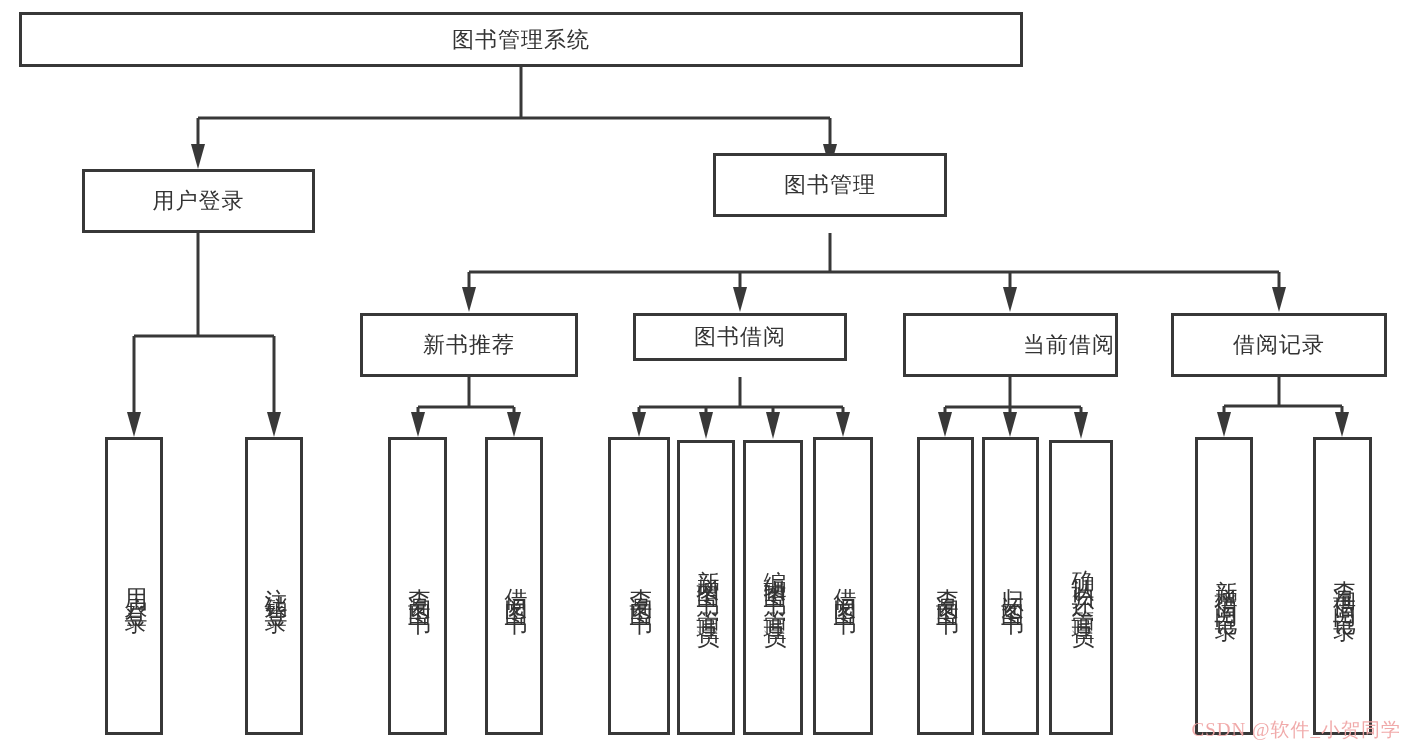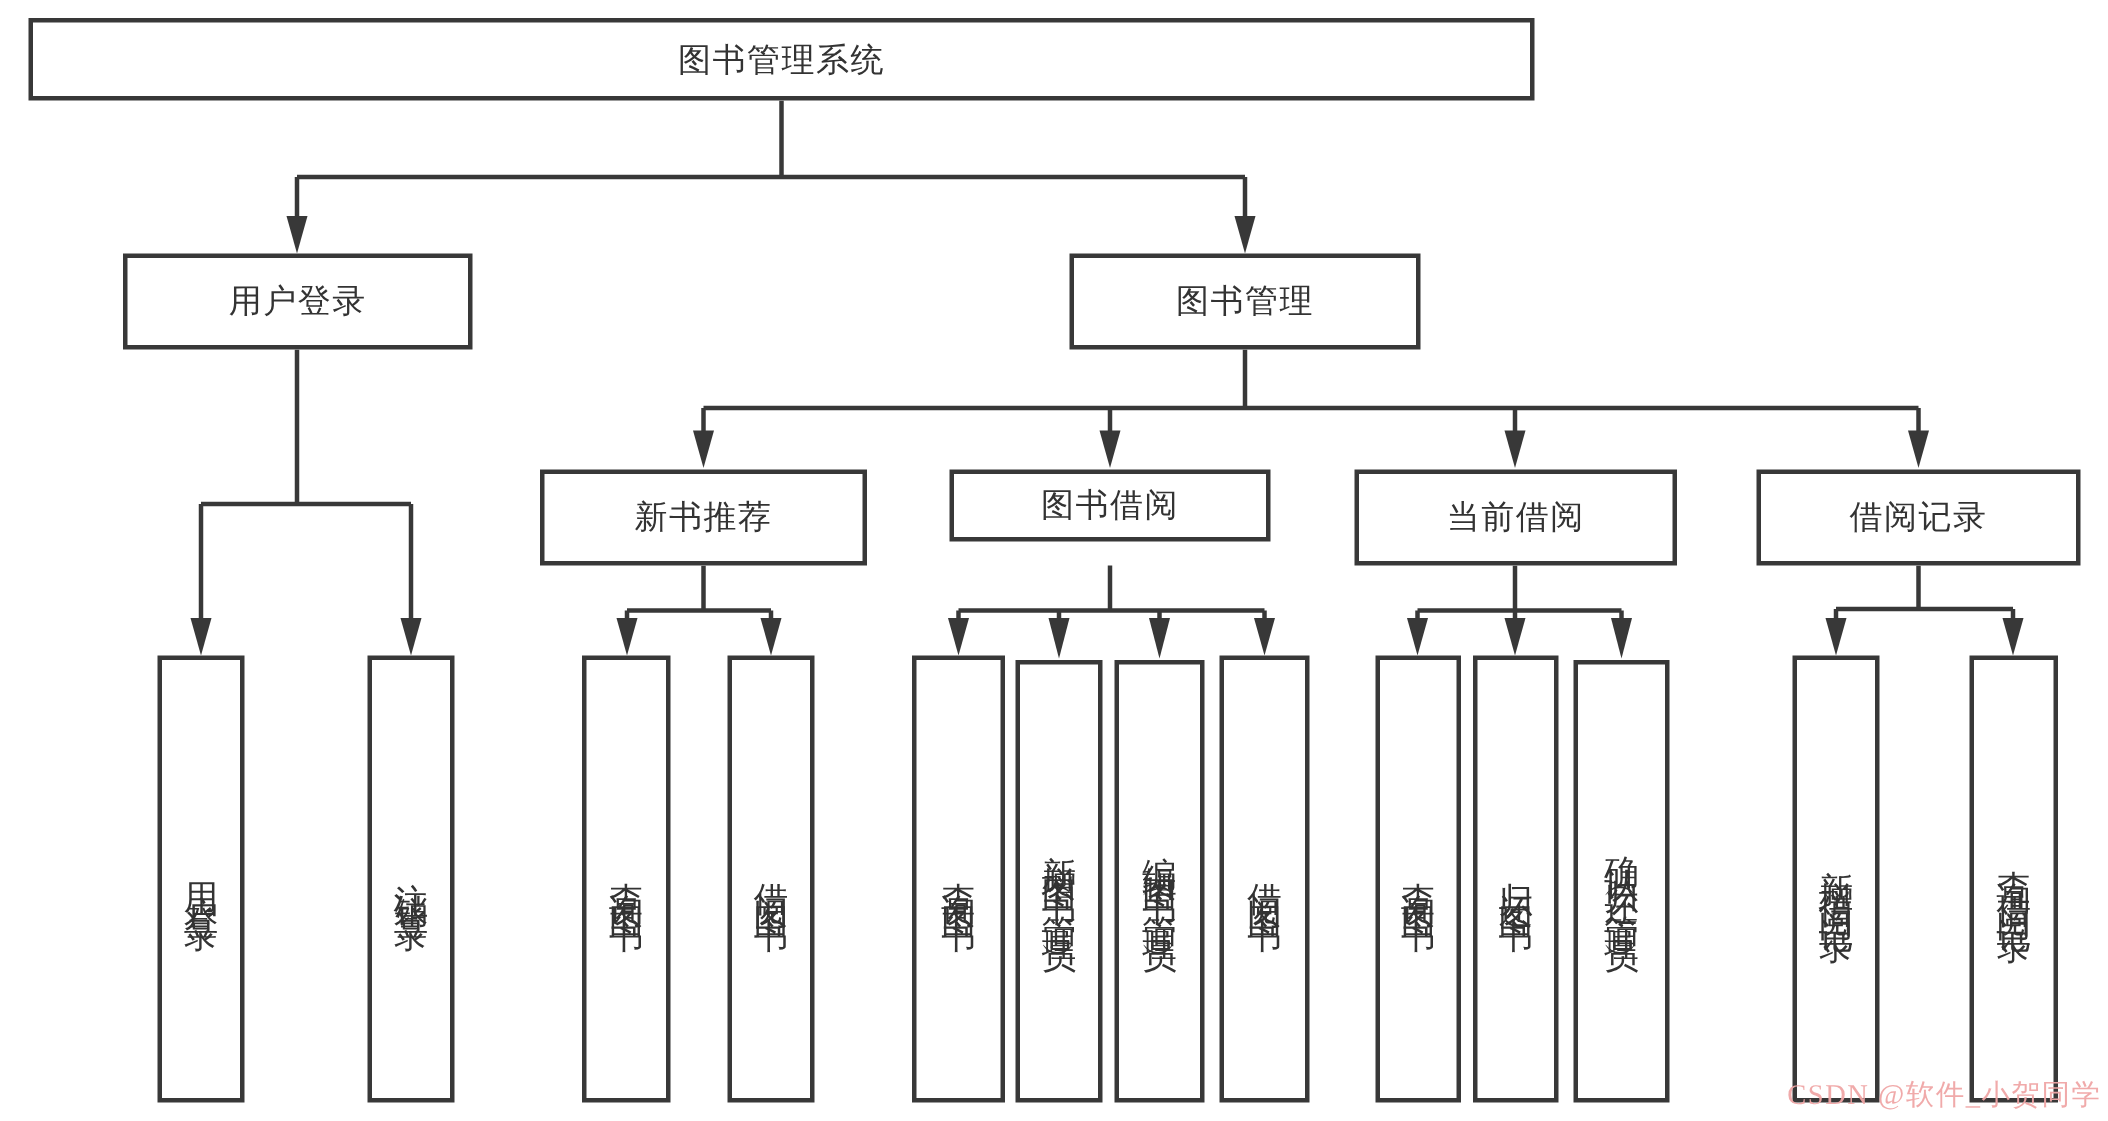--- a/index.html
+++ b/index.html
@@ -5,20 +5,21 @@
   html,body { margin:0; padding:0; background:#fff; }
   .canvas {
     position:relative; width:1405px; height:747px; background:#ffffff;
     font-family:"Liberation Sans", sans-serif; overflow:hidden; color:#333333;
   }
   svg.connectors { position:absolute; left:0; top:0; }
   .node {
     position:absolute; box-sizing:border-box; background:#ffffff;
     border:3px solid #383838; display:flex; align-items:center; justify-content:center;
     text-align:center;
+    font-family:Liberation Mono, monospace;
   }
   .hnode { font-size:22px; letter-spacing:1px; }
   .vnode .vlabel {
     writing-mode:vertical-lr; text-orientation:upright;
     font-size:23px; letter-spacing:8px; line-height:1; color:#333333;
   }
   .watermark {
     position:absolute; right:4px; bottom:4px; font-size:19px;
     color:#f0a6a6; letter-spacing:1px; opacity:0.95; white-space:nowrap;font-family:Liberation Serif, serif;
   }
@@ -94,31 +95,31 @@
     </g>
   </svg>
 
   <div class="node hnode" style="left:19px; top:12px; width:1004px; height:55px;">
     <span>图书管理系统</span>
   </div>
 
   <div class="node hnode" style="left:82px; top:169px; width:233px; height:64px;">
     <span>用户登录</span>
   </div>
-  <div class="node hnode" style="left:713px; top:169px; width:234px; height:64px;">
+  <div class="node hnode" style="left:713px; top:153px; width:234px; height:64px;">
     <span>图书管理</span>
   </div>
 
   <div class="node hnode" style="left:360px; top:313px; width:218px; height:64px;">
     <span>新书推荐</span>
   </div>
   <div class="node hnode" style="left:633px; top:313px; width:214px; height:48px;">
     <span>图书借阅</span>
   </div>
-  <div class="node hnode" style="left:903px; top:313px; width:215px; height:64px;">
+  <div class="node hnode" style="left:903px; top:313px; width:215px; height:64px;justify-content:flex-end;">
     <span>当前借阅</span>
   </div>
   <div class="node hnode" style="left:1171px; top:313px; width:216px; height:64px;">
     <span>借阅记录</span>
   </div>
 
   <div class="node vnode" style="left:105px; top:437px; width:58px; height:298px;">
     <span class="vlabel">用户登录</span>
   </div>
   <div class="node vnode" style="left:245px; top:437px; width:58px; height:298px;">

